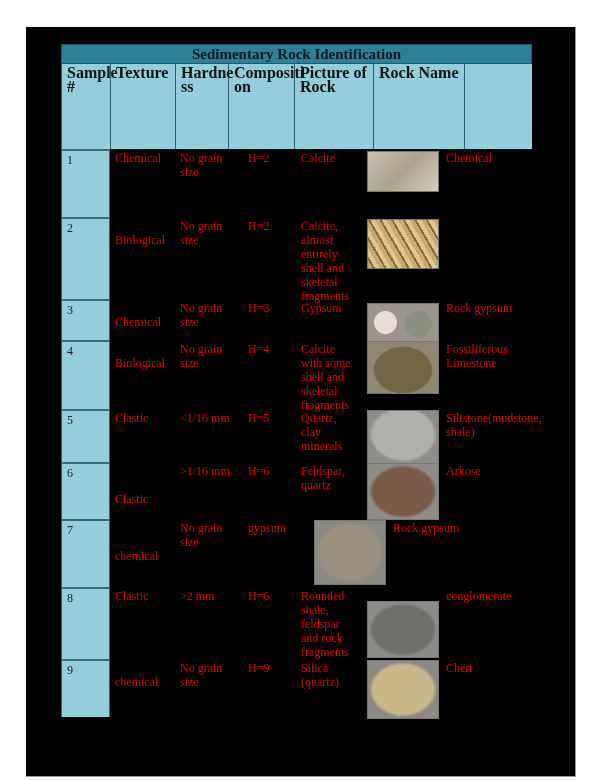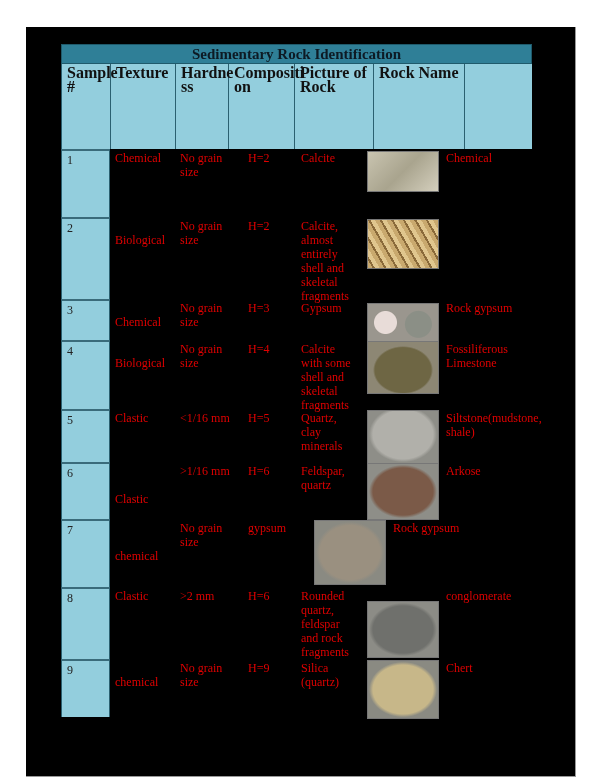--- a/index.html
+++ b/index.html
@@ -147,21 +147,21 @@
         <div class="rcell c5 pic">
           <div class="rock-img" style="top: 1px; height: 63px; background: radial-gradient(rgb(154, 144, 128) 0px, rgb(154, 144, 128) 30px, rgb(138, 138, 130) 34px);"></div>
         </div>
         <div class="rcell c6">Rock gypsum</div>
       </div>
       <div class="row" style="height: 72px;">
         <div class="rcell c0 num">8</div>
         <div class="rcell c1" style="padding-top: 2px;">Clastic</div>
         <div class="rcell c2">&gt;2 mm</div>
         <div class="rcell c3">H=6</div>
-        <div class="rcell c4">Rounded quartz, feldspar and rock fragments</div>
+        <div class="rcell c4">Rounded shale, feldspar and rock fragments</div>
         <div class="rcell c5 pic">
           <div class="rock-img" style="top: 14px; height: 55px; background: radial-gradient(rgb(111, 112, 108) 0px, rgb(111, 112, 108) 30px, rgb(140, 140, 134) 34px);"></div>
         </div>
         <div class="rcell c6">conglomerate</div>
       </div>
       <div class="row" style="height: 58px;">
         <div class="rcell c0 num">9</div>
         <div class="rcell c1" style="padding-top: 16px;">chemical</div>
         <div class="rcell c2">No grain size</div>
         <div class="rcell c3">H=9</div>

